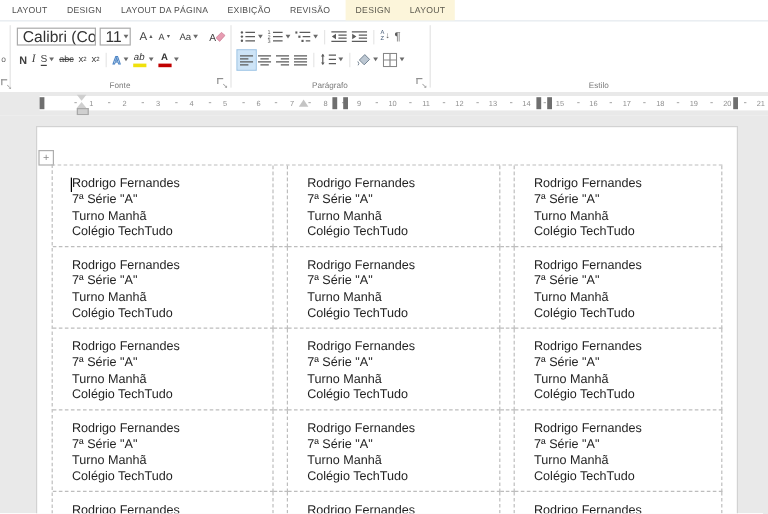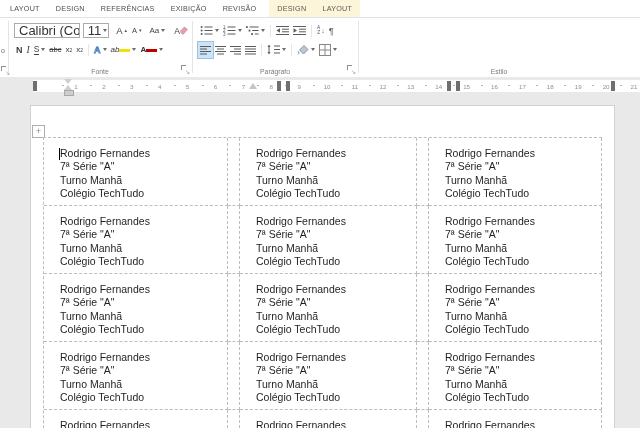--- a/index.html
+++ b/index.html
@@ -27,21 +27,21 @@
   .bsep{width:1px;height:12px;background:#e6e6e6;margin:0 3px;flex:none}
   .sel{background:#cde4f7;outline:1px solid #9cc3e5}
   .bold{font-weight:bold;font-size:9px}
   .ital{font-style:italic;font-family:"Liberation Serif",serif;font-size:9.5px}
   .und{font-size:8.5px;border-bottom:1px solid #3f3f3f;line-height:9px}
   .strk{font-size:7.5px;text-decoration:line-through}
   .scr{font-size:8px}.scr sub,.scr sup{font-size:5px}
   .growA{font-size:9.5px}.shrA{font-size:7.5px}
   .tiny{font-size:4.5px;color:#5a5a5a;margin-left:1px}
   .fx{font-size:9px;font-weight:bold;color:#fff;-webkit-text-stroke:.8px #4a83c4;text-shadow:0 0 1px #9dbfe4}
-  .stack{display:inline-flex;flex-direction:row;align-items:center;line-height:8px}
+  .stack{display:inline-flex;flex-direction:column;align-items:center;line-height:8px}
   .stack .t{font-size:8px;color:#333}
   .bar{display:block;width:11px;height:3px;margin-top:1px}
   .pil{font-size:9.5px;color:#5b5b5b}
   .sortico{display:inline-flex;align-items:center}
   .az{font-size:4.8px;line-height:4.8px;color:#445a75;text-align:center}
   .sarr{font-size:7px;color:#5b5b5b;margin-left:1px}
   .lnch{position:absolute;bottom:3px;width:8px;height:8px}
   .lnch .lc{position:absolute;left:0;top:0;width:4px;height:4px;border-left:1px solid #909090;border-top:1px solid #909090}
   .lnch .la{position:absolute;right:-1px;bottom:-2px;font-size:6px;color:#909090;line-height:6px}
   svg.ic{display:block}
@@ -72,21 +72,21 @@
   .caret{position:absolute;left:15px;top:10px;width:1px;height:12px;background:#000}
 </style>
 </head>
 <body>
 
 <div class="screen">
 
   <div class="tabbar">
       <span class="tab">LAYOUT</span>
       <span class="tab">DESIGN</span>
-      <span class="tab">REFERÊNCIAS</span>
+      <span class="tab">LAYOUT DA PÁGINA</span>
       <span class="tab">EXIBIÇÃO</span>
       <span class="tab">REVISÃO</span>
       <span class="ctxgrp">
         <span class="tab">DESIGN</span>
         <span class="tab">LAYOUT</span>
       </span>
     </div>
 
   <div class="ribbon">
 

